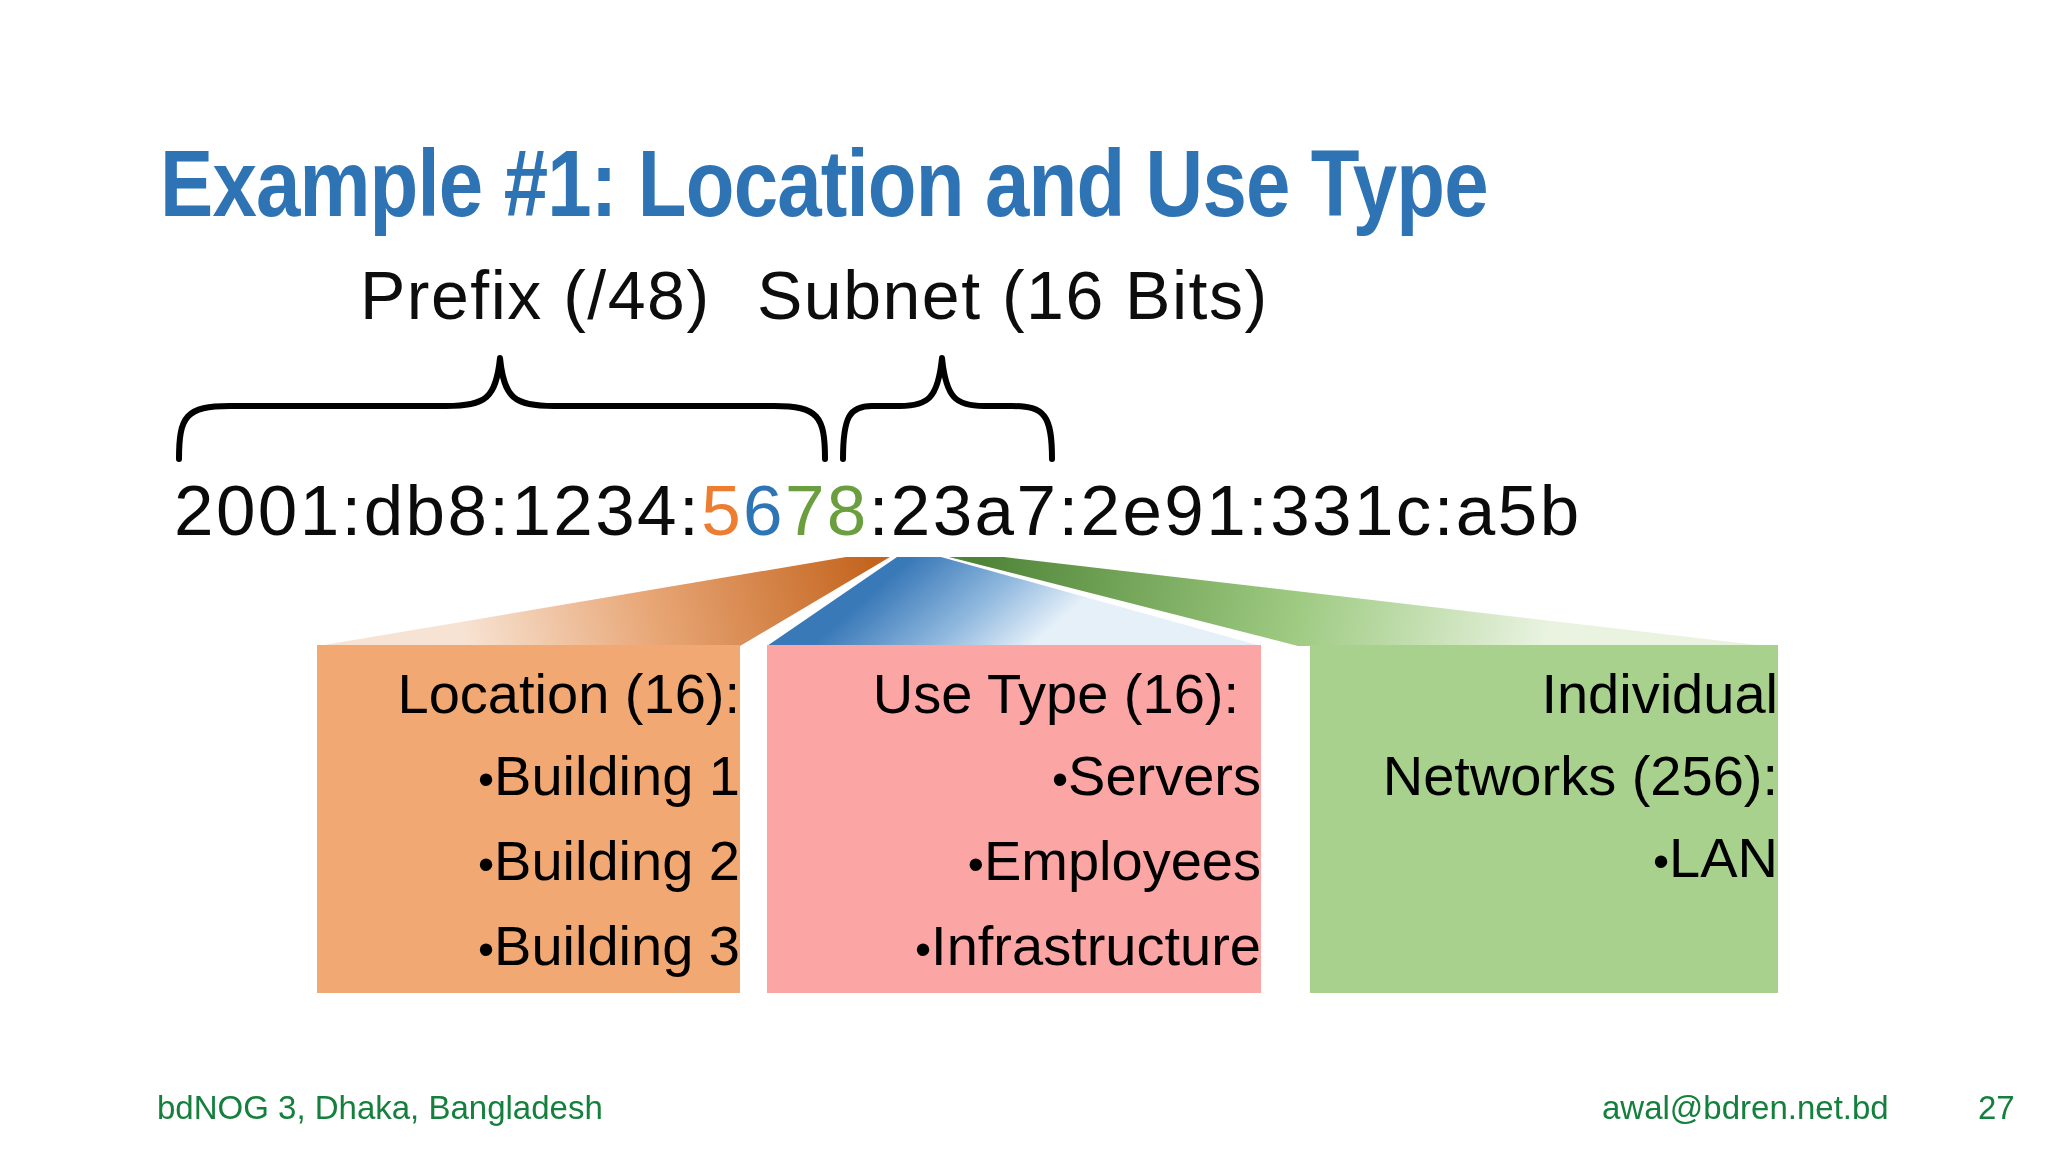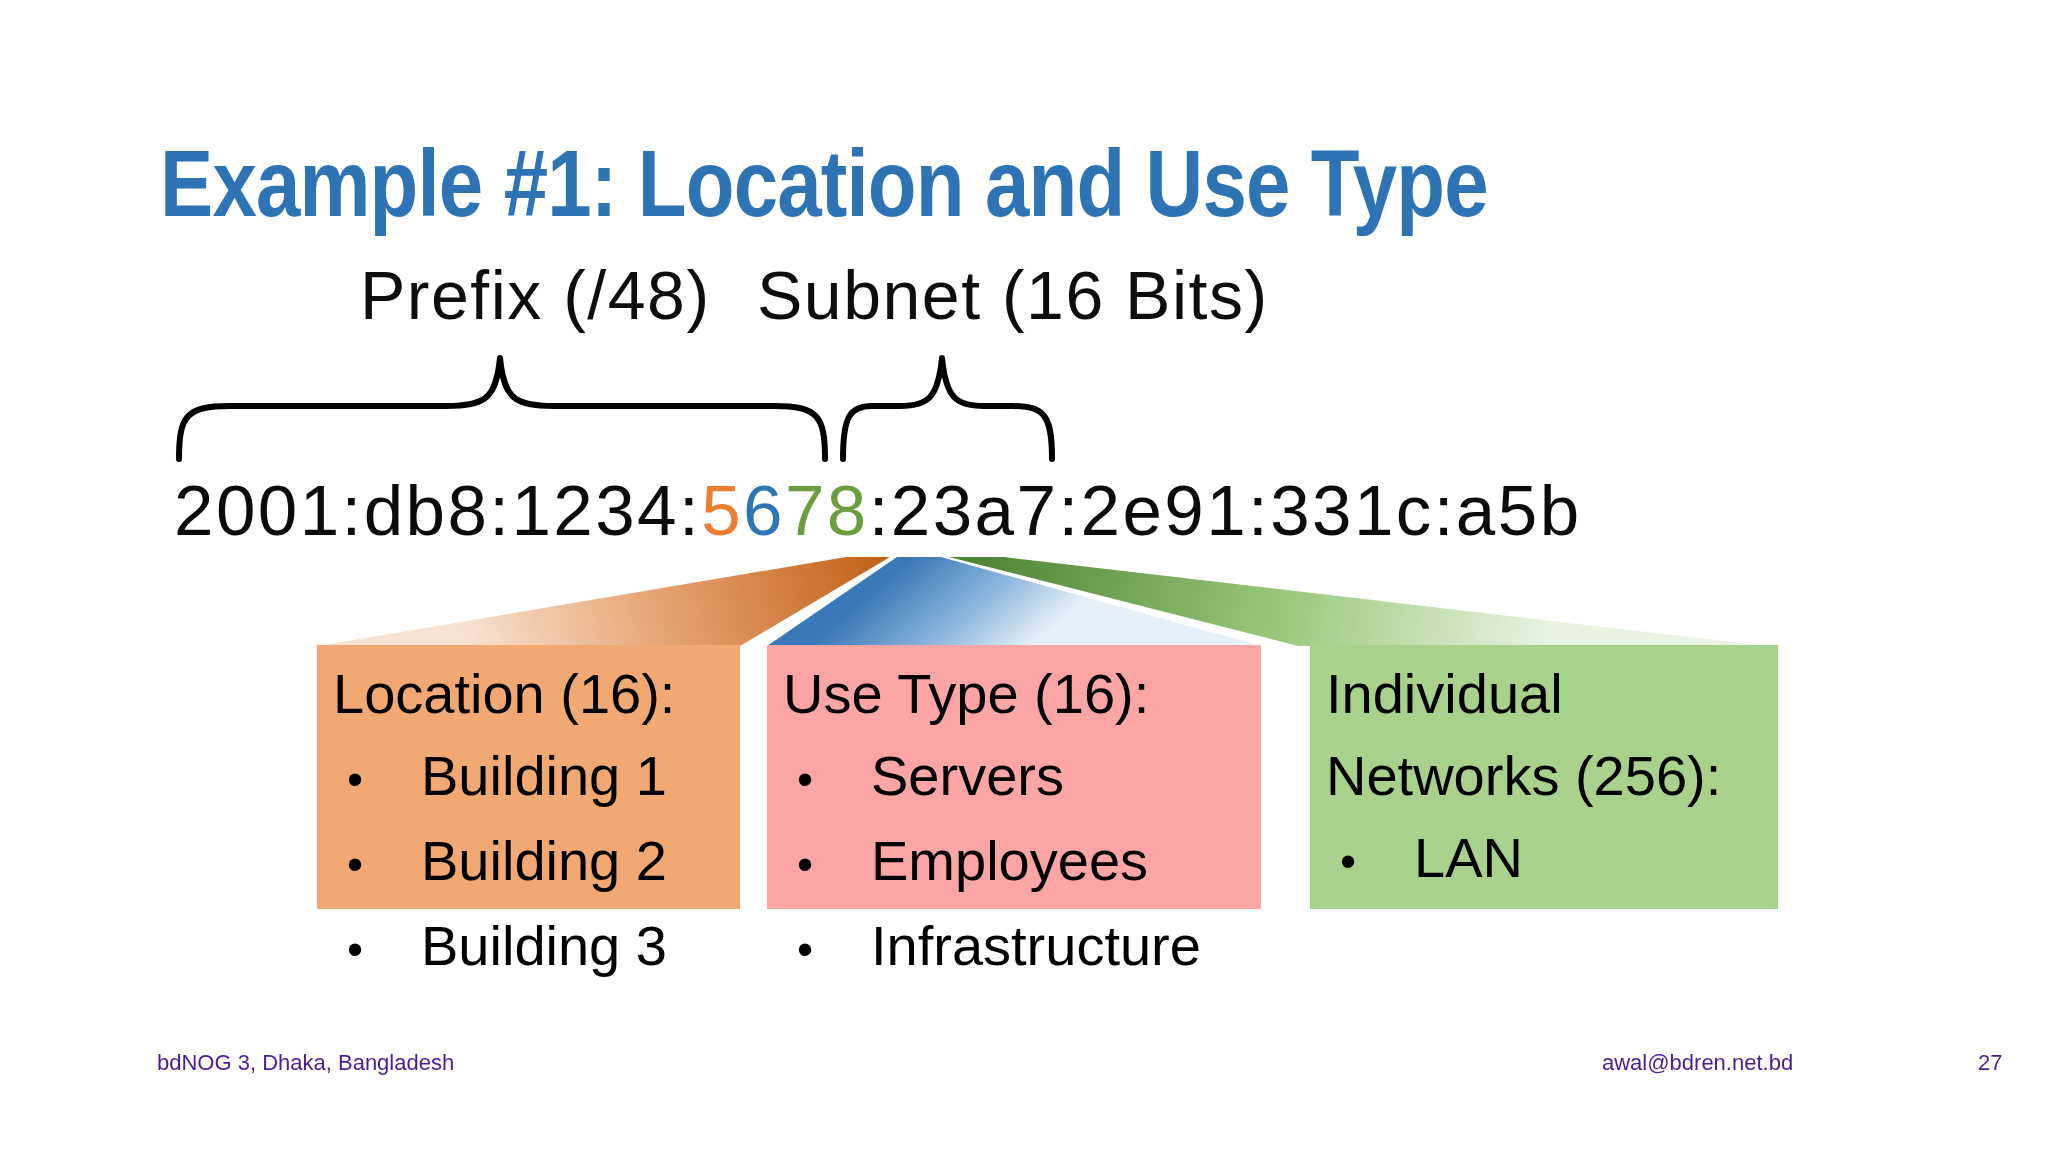--- a/index.html
+++ b/index.html
@@ -17,33 +17,33 @@
     letter-spacing:1.5px;white-space:nowrap;line-height:1.1;
   }
   #prefix-label{left:360px;}
   #subnet-label{left:757px;}
   svg.overlay{position:absolute;left:0;top:0;width:2048px;height:1152px;}
   .address{
     position:absolute;left:174px;top:475px;font-size:71px;line-height:1;
     letter-spacing:2.4px;white-space:nowrap;color:#0b0b0b;
   }
   .cbox{
-    position:absolute;top:645px;height:264px;box-sizing:border-box;
-    padding:8px 0 15px 16px;font-size:56px;line-height:82px;color:#000;
+    position:absolute;top:645px;height:348px;box-sizing:border-box;
+    padding:8px 0 15px 16px;font-size:56px;line-height:82px;color:#000;text-align:right;
   }
   #box-location{left:317px;width:423px;}
   #box-usetype{left:767px;width:494px;}
   #box-networks{left:1298px;width:468px;}
   .cbox-title{max-width:456px;}
   .brow{white-space:nowrap;}
   .bullet{
     display:inline-block;box-sizing:border-box;width:88px;padding-left:14px;
     font-size:46px;vertical-align:baseline;
   }
-  .footer-item{position:absolute;top:1050px;font-size:22px;color:#4c1d95;white-space:nowrap;}
+  .footer-item{position:absolute;top:1089px;font-size:33px;color:#15803d;white-space:nowrap;}
   #footer-venue{left:157px;}
   #footer-email{left:1602px;}
   #footer-page{left:1978px;}
 </style>
 </head>
 <body>
 
 <div class="slide">
 
   <h1 class="title" style="color: rgb(46, 116, 181);">Example #1: Location and Use Type</h1>

